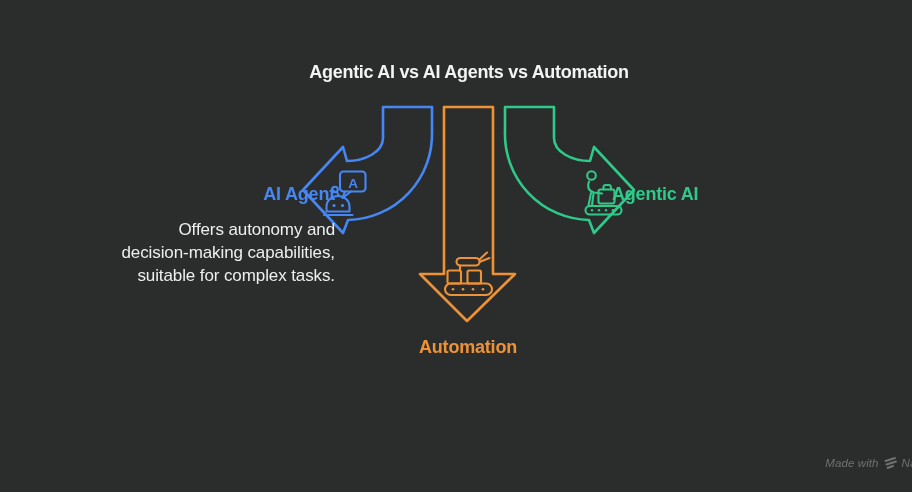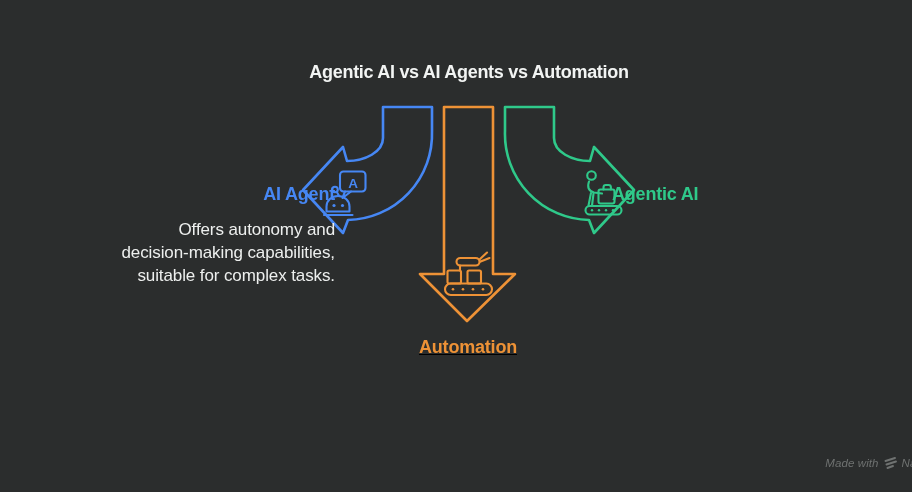--- a/index.html
+++ b/index.html
@@ -25,21 +25,21 @@
   }
   .block .body{
     font-size:17px;line-height:23px;letter-spacing:-0.1px;
     color:var(--body_text,#edefee);
     white-space:pre-line;margin:0;
   }
   .block-left{top:183px;right:625px;width:320px;text-align:right;}
   .block-left .heading{color:var(--ai_agent_blue,#4687f4);}
   .block-right{top:183px;left:612px;width:260px;text-align:left;}
   .block-right .heading{color:var(--agentic_ai_green,#2fc98a);}
-  .block-bottom{top:336px;left:338px;width:260px;text-align:center;text-decoration:underline;}
+  .block-bottom{top:336px;left:338px;width:260px;text-align:center;}
   .block-bottom .heading{color:var(--automation_orange,#ee9236);margin-bottom:16px;}
 
   svg.diagram{position:absolute;left:0;top:0;}
   .arrow{fill:none;stroke-width:2.6px;stroke-linejoin:round;stroke-linecap:round;}
   .icon{fill:none;stroke-width:2.1px;stroke-linejoin:round;stroke-linecap:round;}
   .stroke-blue{stroke:var(--ai_agent_blue,#4687f4);}
   .stroke-orange{stroke:var(--automation_orange,#ee9236);}
   .stroke-green{stroke:var(--agentic_ai_green,#2fc98a);}
   .fill-blue{fill:var(--ai_agent_blue,#4687f4);stroke:none;}
   .fill-orange{fill:var(--automation_orange,#ee9236);stroke:none;}

